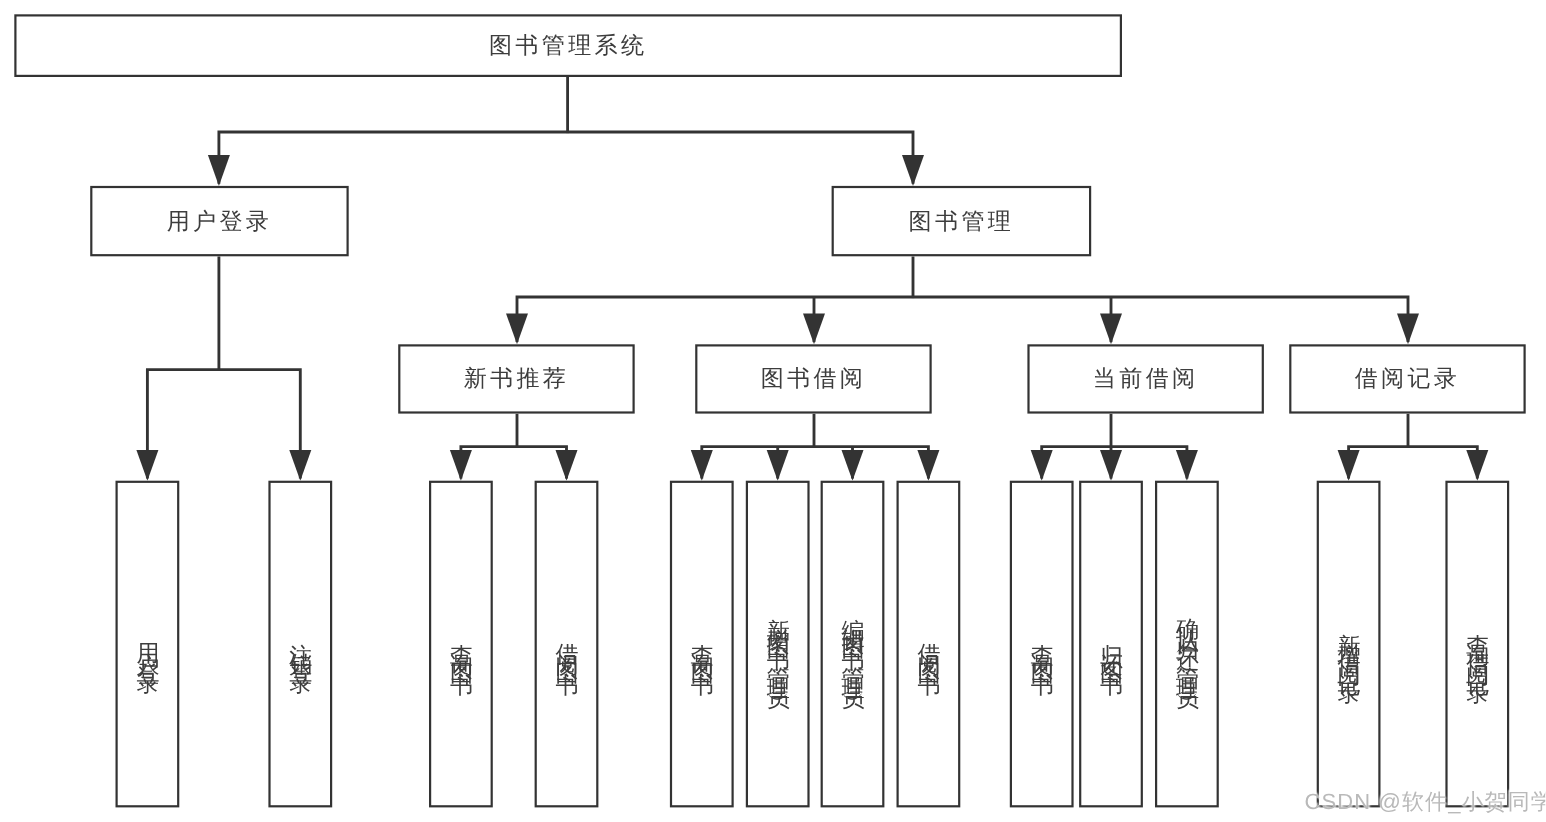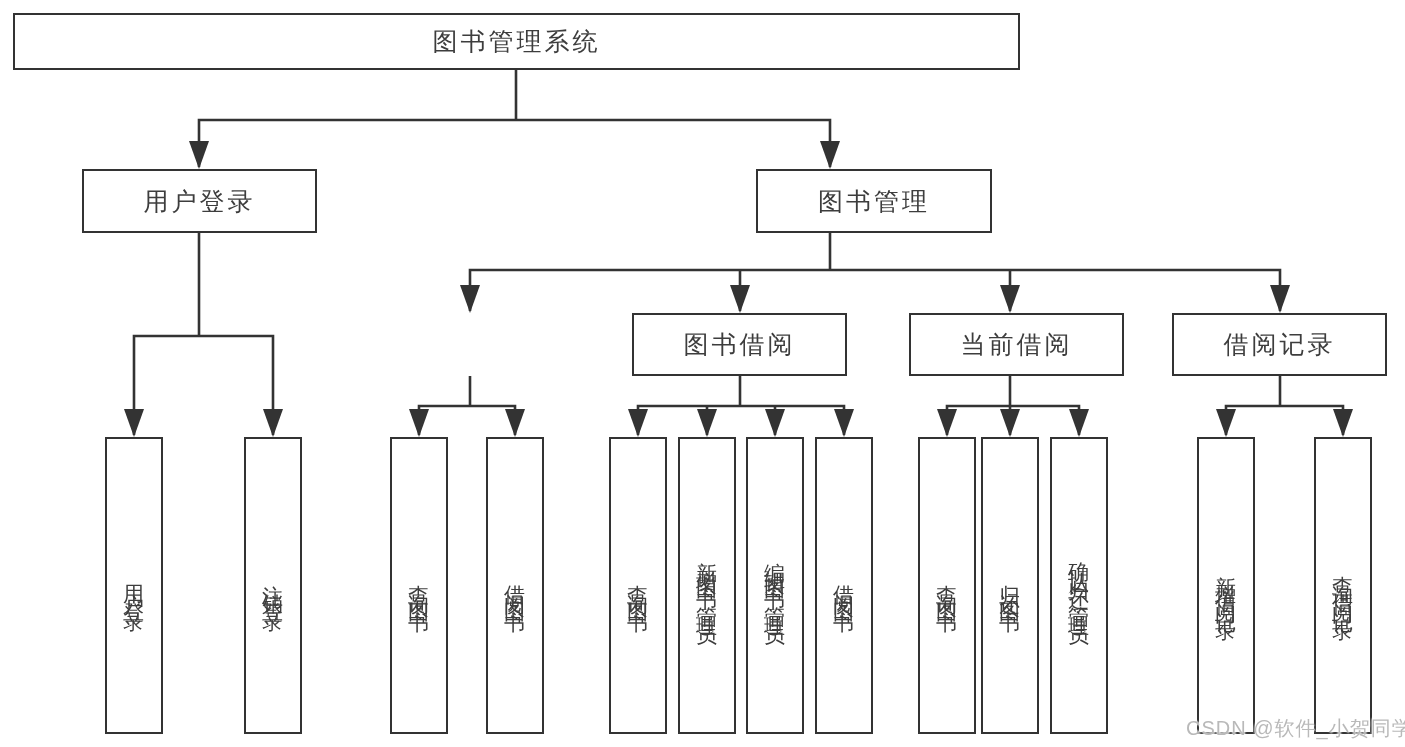--- a/index.html
+++ b/index.html
@@ -28,21 +28,21 @@
     box-sizing: border-box;
     border: 2.5px solid #333333;
     background: #ffffff;
     display: flex;
     align-items: center;
     justify-content: center;
     color: #3d3d3d;
     z-index: 2;
   }
   .box.h .lbl {
-    font-size: 25px;
+    font-size: 21px;
     letter-spacing: 3px;
     line-height: 1;
     white-space: nowrap;
   }
   .box.v .lbl {
     writing-mode: vertical-lr;
     font-size: 21px;
     letter-spacing: 9px;
     line-height: 1;
   }
@@ -116,24 +116,27 @@
     <span class="lbl">图书管理系统</span>
   </div>
 
   <div class="box h" style="left:82px; top:169px; width:235px; height:64px;">
     <span class="lbl">用户登录</span>
   </div>
   <div class="box h" style="left:712px; top:169px; width:236px; height:64px;margin-left:44px;">
     <span class="lbl">图书管理</span>
   </div>
 
+  <div class="box h" style="left:362px; top:313px; width:215px; height:63px;">
+    <span class="lbl">新书推荐</span>
+  </div>
   <div class="box h" style="left:632px; top:313px; width:215px; height:63px;">
     <span class="lbl">图书借阅</span>
   </div>
-  <div class="box h" style="left:909px; top:313px; width:215px; height:63px;">
+  <div class="box h" style="left:934px; top:313px; width:215px; height:63px;">
     <span class="lbl">当前借阅</span>
   </div>
   <div class="box h" style="left:1172px; top:313px; width:215px; height:63px;">
     <span class="lbl">借阅记录</span>
   </div>
 
   <div class="box v leaf" style="left:105px;">
     <span class="lbl">用户登录</span>
   </div>
   <div class="box v leaf" style="left:244px;">

